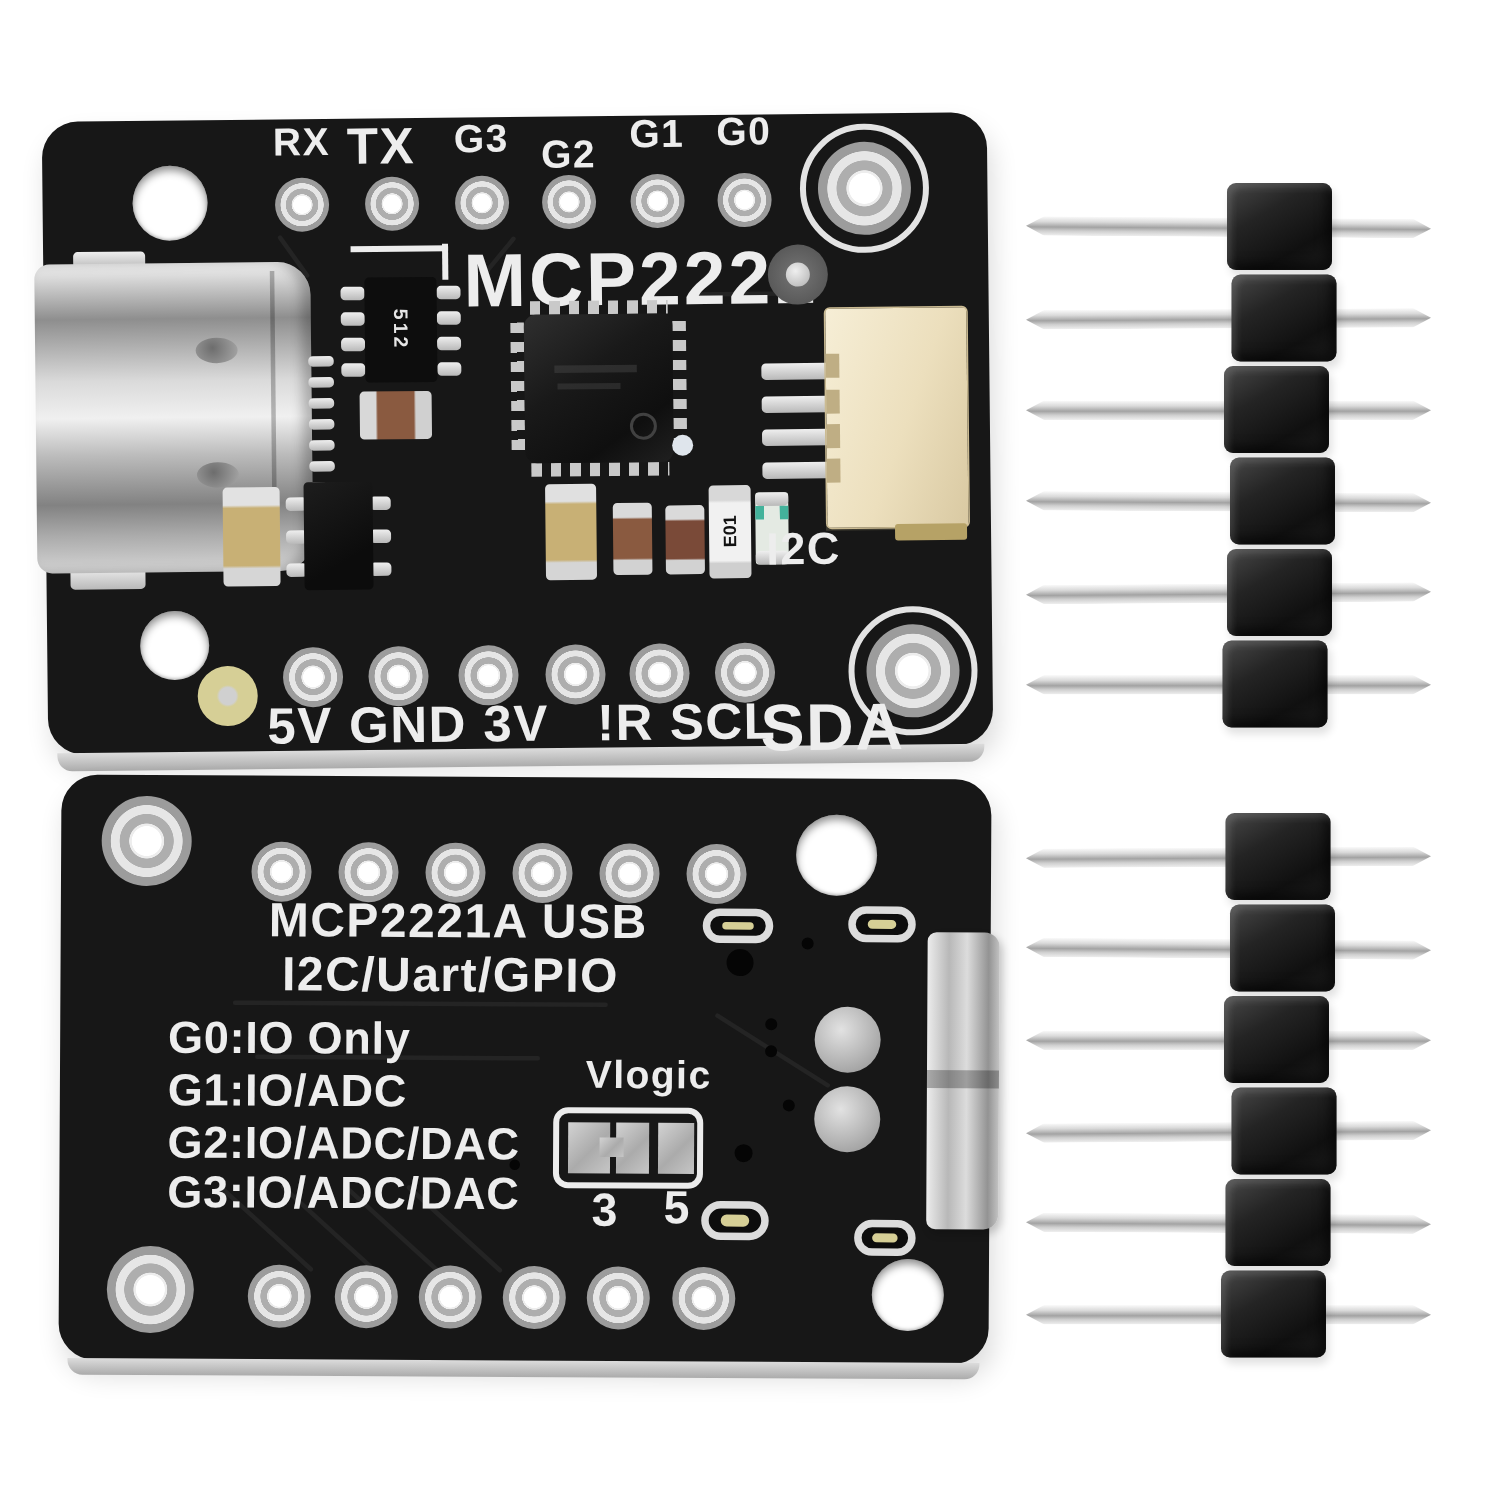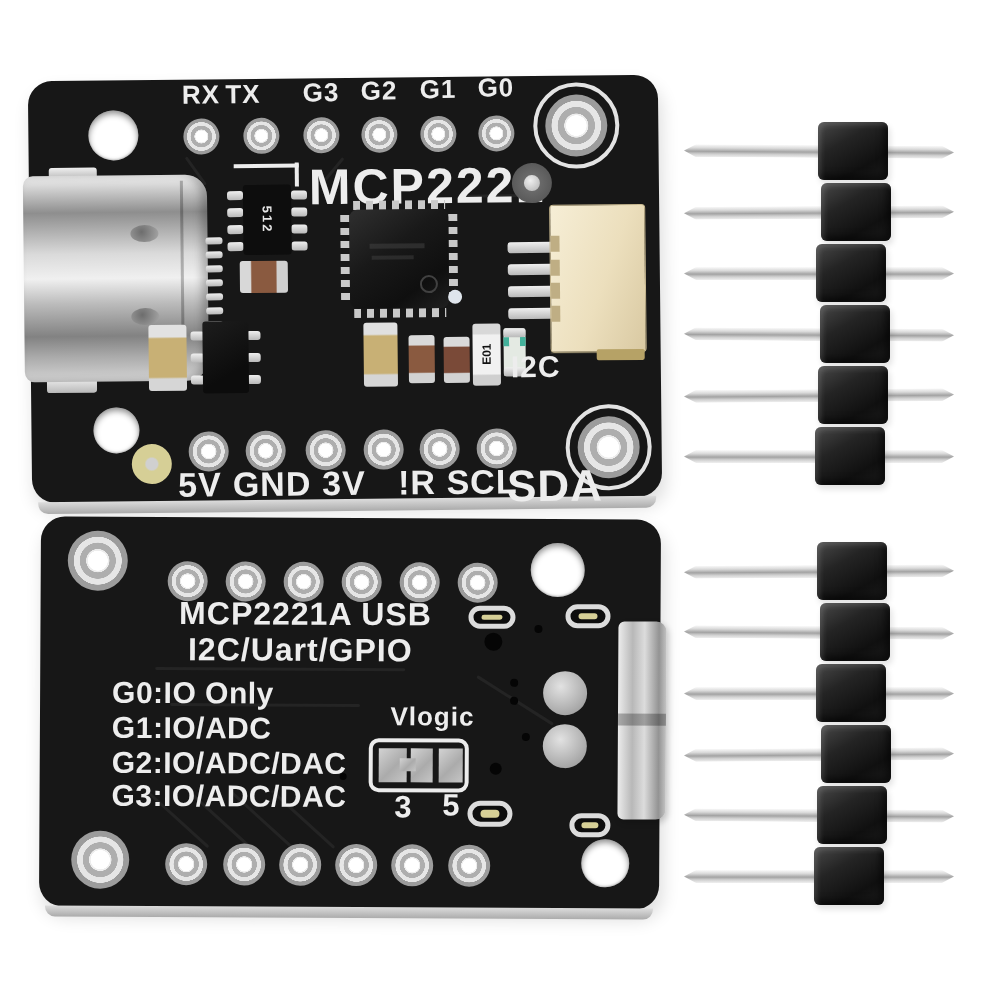--- a/index.html
+++ b/index.html
@@ -42,23 +42,23 @@
     <div class="ab holeW" style="left:60px;top:30px;width:50px;height:50px;"></div>
     <div class="ab mountO" style="left:505px;top:7px;width:86px;height:86px;">
       <div class="ab holeS" style="left:8px;top:8px;width:62px;height:62px;"></div>
     </div>
     <div class="ab holeW" style="left:62px;top:327px;width:46px;height:46px;"></div>
     <div class="ab mountO" style="left:534px;top:329px;width:86px;height:86px;">
       <div class="ab holeS" style="left:8px;top:8px;width:62px;height:62px;"></div>
     </div>
 
     <div class="ab silk" style="left:138px;top:2px;width:70px;font-size:26px;">RX</div>
-    <div class="ab silk" style="left:180px;top:2px;width:70px;font-size:26px;">TX</div>
+    <div class="ab silk" style="left:191px;top:2px;width:70px;font-size:34px;">TX</div>
     <div class="ab silk" style="left:258px;top:1px;width:70px;font-size:26px;">G3</div>
-    <div class="ab silk" style="left:316px;top:0px;width:70px;font-size:26px;">G2</div>
+    <div class="ab silk" style="left:316px;top:12px;width:70px;font-size:26px;">G2</div>
     <div class="ab silk" style="left:375px;top:-1px;width:70px;font-size:26px;">G1</div>
     <div class="ab silk" style="left:433px;top:-2px;width:70px;font-size:26px;">G0</div>
 
     <div class="ab holeS" style="left:155px;top:39px;width:36px;height:36px;"></div>
     <div class="ab holeS" style="left:215px;top:39px;width:36px;height:36px;"></div>
     <div class="ab holeS" style="left:275px;top:39px;width:36px;height:36px;"></div>
     <div class="ab holeS" style="left:333px;top:39px;width:36px;height:36px;"></div>
     <div class="ab holeS" style="left:392px;top:39px;width:36px;height:36px;"></div>
     <div class="ab holeS" style="left:450px;top:39px;width:36px;height:36px;"></div>
 

